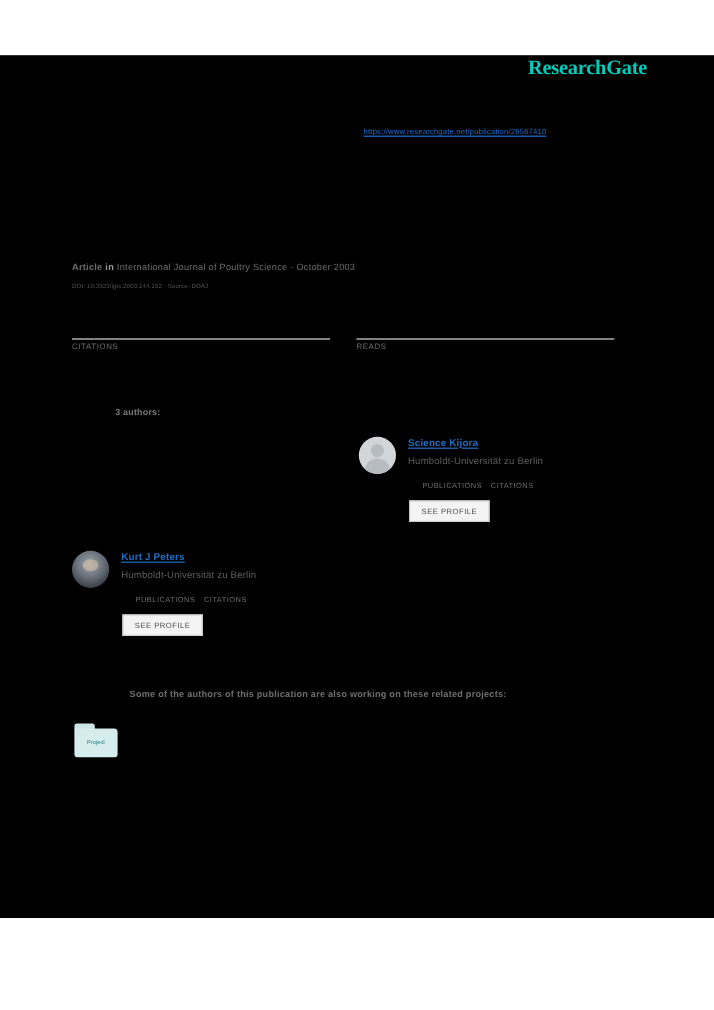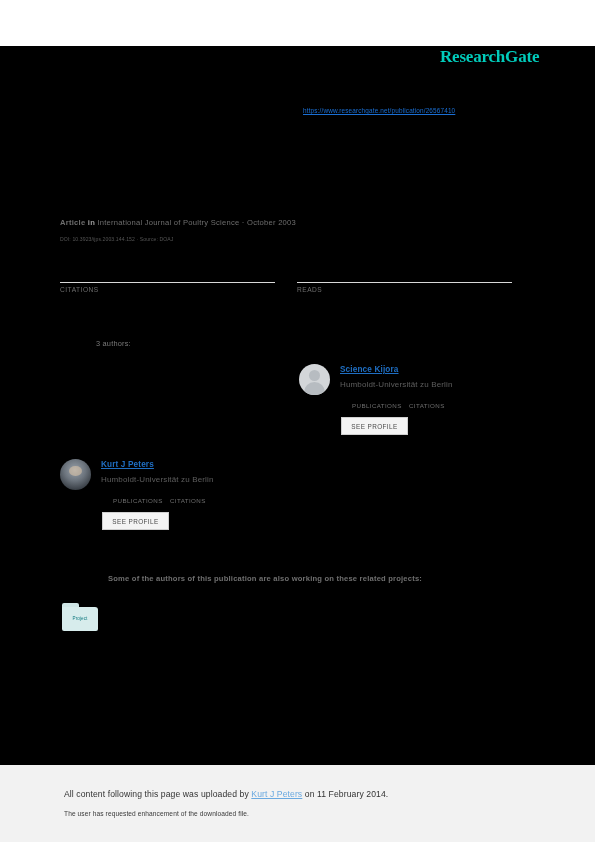--- a/index.html
+++ b/index.html
@@ -92,21 +92,21 @@
   .stat .lbl {
     position: absolute; left: 0; top: 24px;
     font-size: 6.6px; color: #6e6e6e; letter-spacing: 0.5px;
   }
   #stat-citations { left: 60px; top: 262px; }
   #stat-reads     { left: 297px; top: 262px; }
 
   
   .authors-count {
     position: absolute; left: 60px; top: 339px;
-    font-size: 7.4px; color: #7a7a7a; font-weight: normal;
+    font-size: 7.4px; color: #7a7a7a; font-weight: bold;
     letter-spacing: 0.2px;
     padding-left: 36px;
   }
   .author {
     position: absolute;
     width: 240px; height: 90px;
   }
   #author-0 { left: 60px; top: 362px; }
   #author-1 { left: 299px; top: 362px; }
   #author-2 { left: 60px; top: 457px; }
@@ -321,20 +321,14 @@
   <div class="related-head">Some of the authors of this publication are also working on these related projects:</div>
 
   <div class="project-row">
     <div class="proj-folder">
       <div class="tab"></div>
       <div class="body"></div>
       <div class="lbl">Project</div>
     </div>
   </div>
 
-  <div class="footer">
-    <div class="footer-main">
-      <span>All content following this page was uploaded by </span><a class="uploader" href="#">Kurt J Peters</a><span> on 11 February 2014.</span>
-    </div>
-    <div class="footer-sub">The user has requested enhancement of the downloaded file.</div>
-  </div>
 
 </div>
 
 </body></html>

